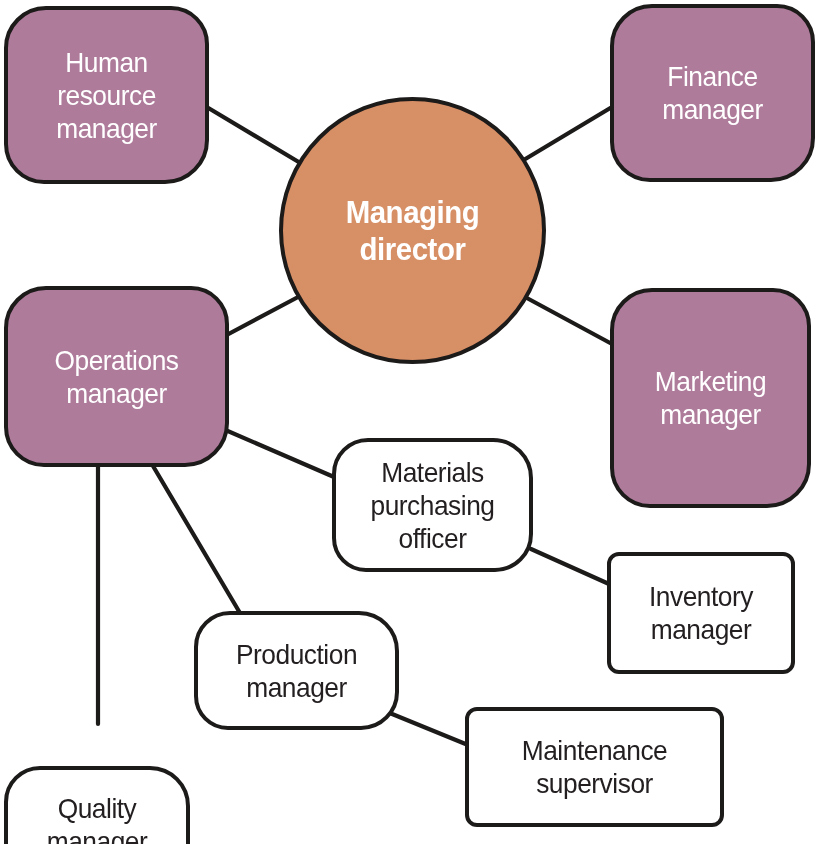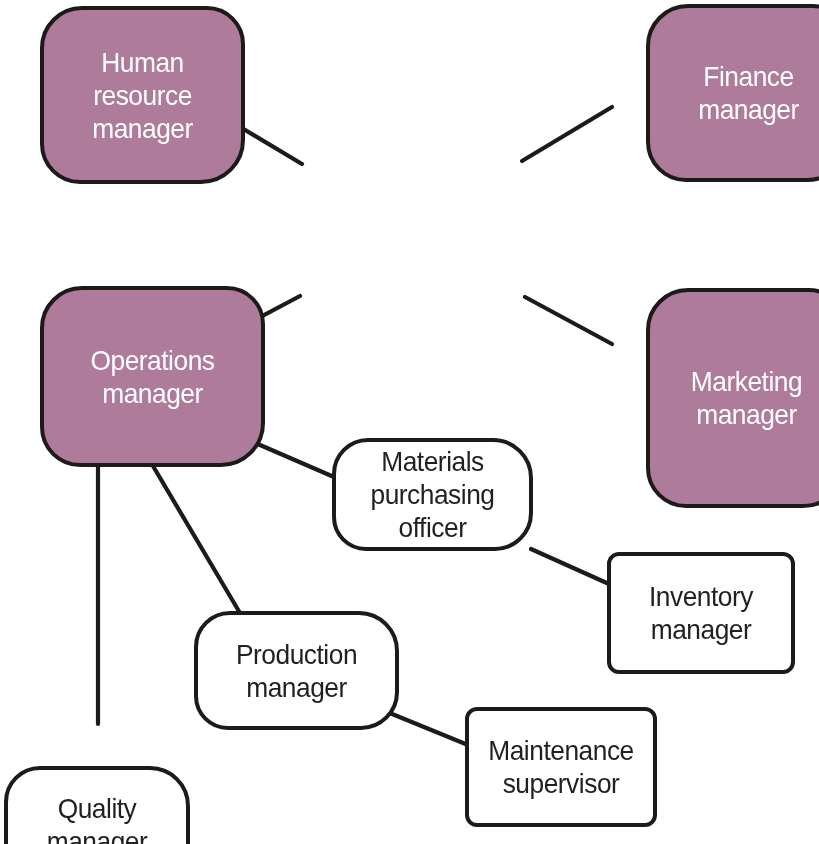--- a/index.html
+++ b/index.html
@@ -33,37 +33,36 @@
     font-size: 28px;
     line-height: 33px;
     letter-spacing: -0.5px;
     transform: scaleX(0.94);
     transform-origin: center;
     color: #231f20;
   }
   
   .purple {
     background: #ae7b9b;
-    margin-left: 36px;
   }
   .purple .lbl { color: #ffffff; }
   .rounded-lg   { border-radius: 42px 38px 44px 40px; }
   .rounded-sm   { border-radius: 36px 40px 38px 34px; }
   .sharp        { border-radius: 12px; border-width: 4px; }
 
   
   #node-hr         { left: 4px;   top: 6px;   width: 205px; height: 178px; }
   #node-finance    { left: 610px; top: 4px;   width: 205px; height: 178px; text-align: center; }
   #node-operations { left: 4px;   top: 286px; width: 225px; height: 181px; }
   #node-marketing  { left: 610px; top: 288px; width: 201px; height: 220px; }
-  #node-materials  { left: 332px; top: 438px; width: 201px; height: 113px; }
+  #node-materials  { left: 332px; top: 438px; width: 201px; height: 134px; }
   #node-inventory  { left: 607px; top: 552px; width: 188px; height: 122px; }
   #node-production { left: 194px; top: 611px; width: 205px; height: 119px; }
   #node-quality    { left: 4px;   top: 766px; width: 186px; height: 117px; justify-content: center; }
-  #node-maintenance{ left: 465px; top: 707px; width: 192px; height: 120px; }
+  #node-maintenance{ left: 465px; top: 707px; width: 259px; height: 120px; }
 
   #node-director {
     left: 279px; top: 97px;
     width: 267px; height: 267px;
     border-radius: 50%;
     background: #d78f66;
     border-width: 4px;
   }
   #node-director .lbl {
     color: #ffffff;
@@ -85,20 +84,24 @@
       <line x1="206" y1="346" x2="300" y2="296"></line>
       <line x1="612" y1="344" x2="525" y2="297"></line>
       <line x1="207" y1="422" x2="334" y2="477"></line>
       <line x1="98" y1="466" x2="98" y2="724"></line>
       <line x1="153" y1="466" x2="240" y2="613"></line>
       <line x1="531" y1="549" x2="609" y2="584"></line>
       <line x1="375" y1="707" x2="468" y2="745"></line>
     </g>
   </svg>
 
+  <div class="node" id="node-director">
+    <span class="lbl">Managing
+director</span>
+  </div>
 
   <div class="node purple rounded-lg" id="node-hr">
     <span class="lbl">Human
 resource
 manager</span>
   </div>
 
   <div class="node purple rounded-lg" id="node-finance">
     <span class="lbl">Finance
 manager</span>

